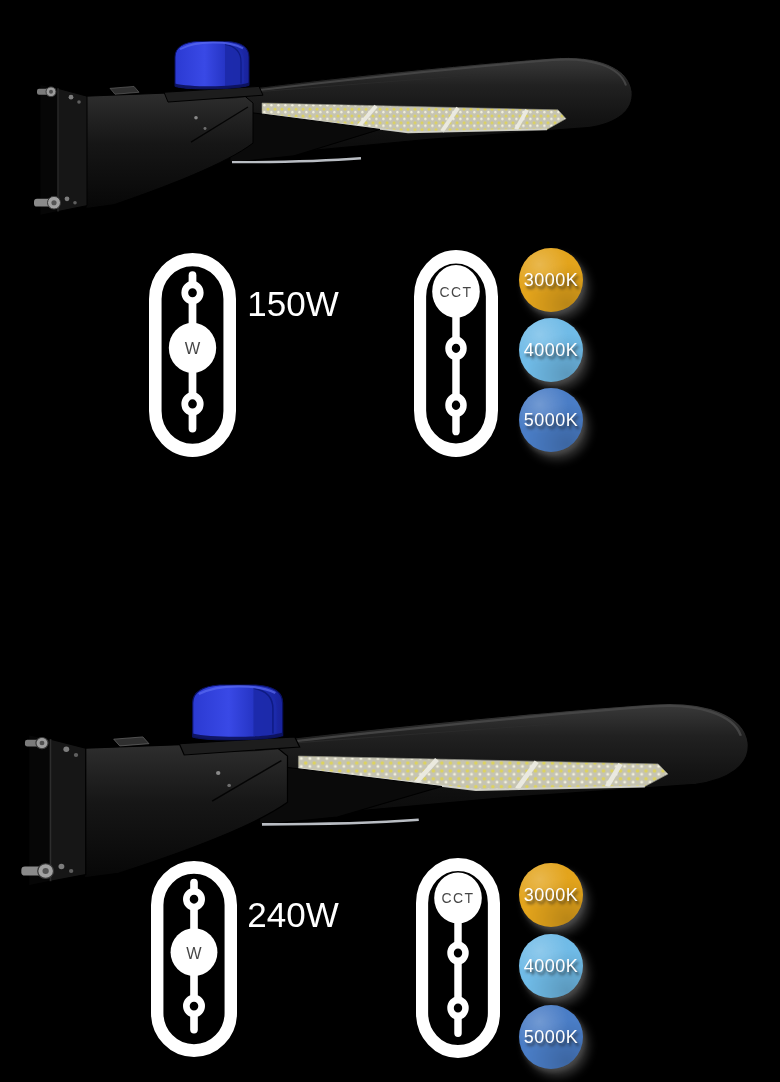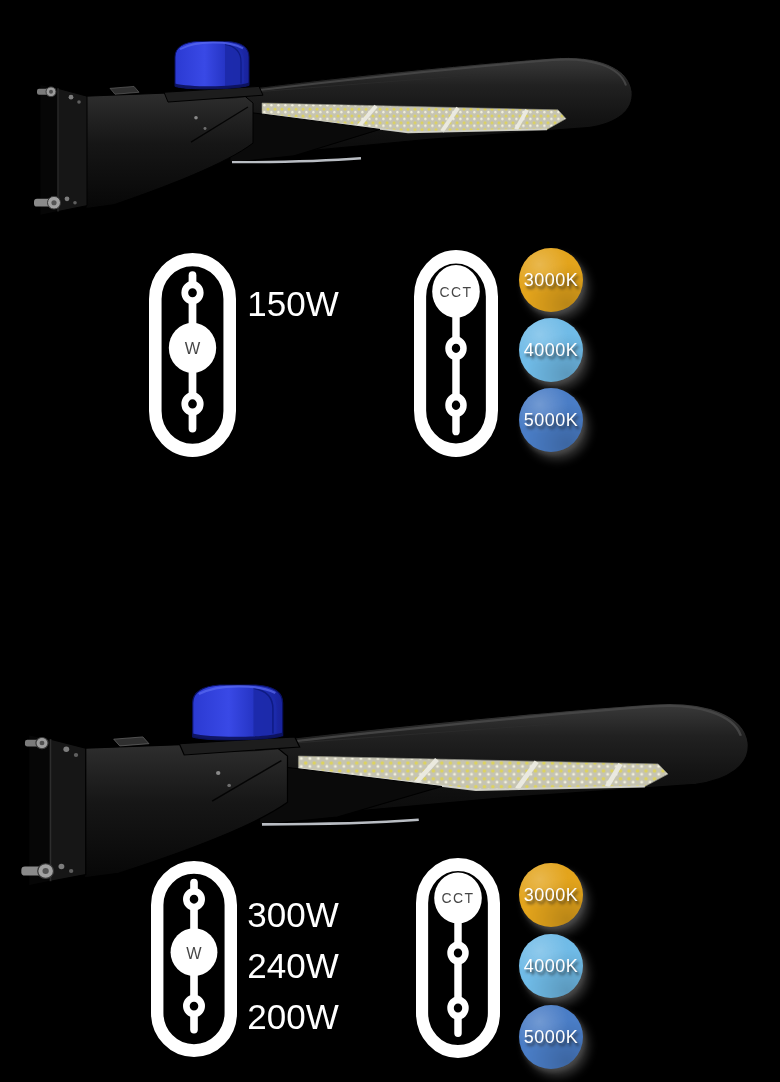--- a/index.html
+++ b/index.html
@@ -180,23 +180,21 @@
   <section>
     <svg class="abs s2-fixture" width="790" height="248" viewBox="0 0 650 220" preserveAspectRatio="none">
       <use href="#sym-fixture"></use>
     </svg>
 
     <svg class="abs s2-wpill" width="86" height="196" viewBox="0 0 90 200" preserveAspectRatio="none">
       <use href="#sym-wpill"></use>
     </svg>
 
     <div class="abs watt-list lg s2-wattlist">
-      <div class="watt-line">300W</div>
       <div class="watt-line">240W</div>
-      <div class="watt-line">200W</div>
     </div>
 
     <svg class="abs s2-cctpill" width="84" height="200" viewBox="0 0 90 200" preserveAspectRatio="none">
       <use href="#sym-cctpill"></use>
     </svg>
 
     <div class="cct-circle s2-c0" style="background: rgb(227, 164, 28);">
       <span class="cct-circle-label">3000K</span>
     </div>
     <div class="cct-circle s2-c1" style="background: rgb(112, 187, 231);">

